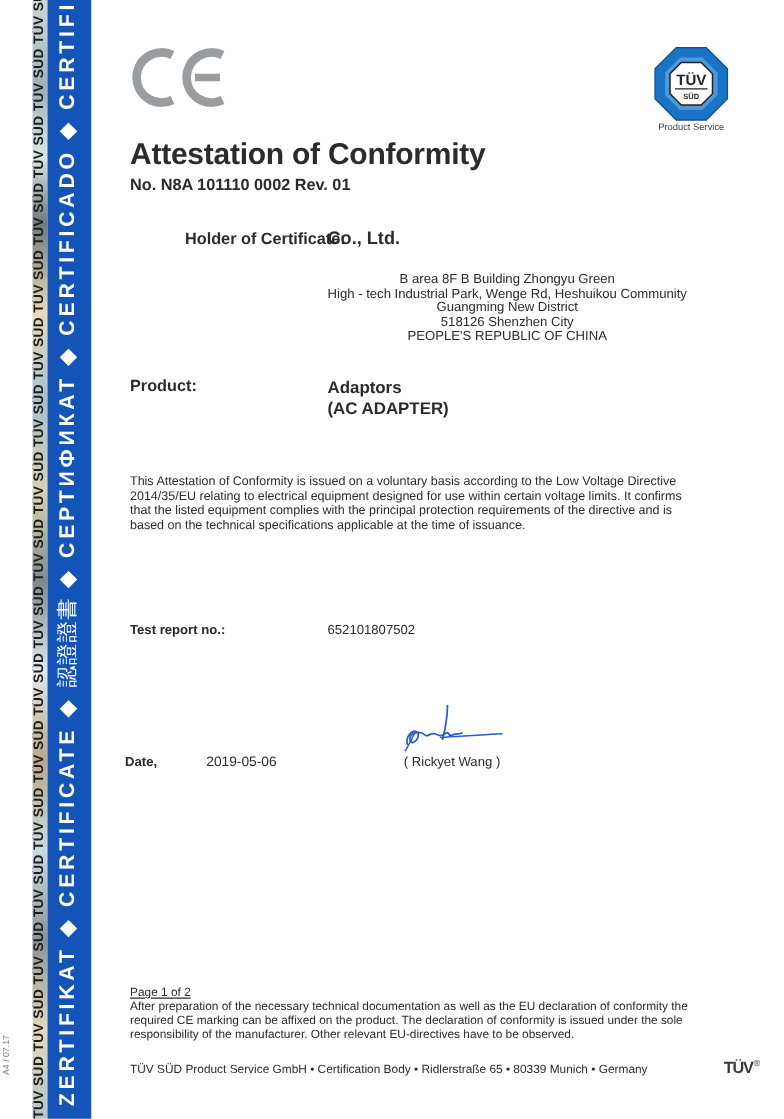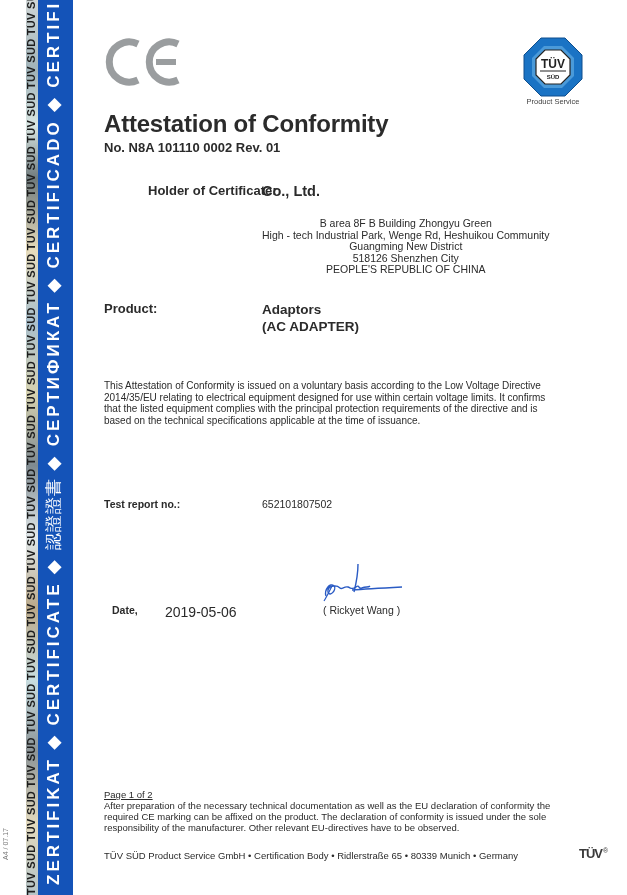--- a/index.html
+++ b/index.html
@@ -38,22 +38,22 @@
 
   .product-label { left:104px; top:301px; }
   .product-val { left:262px; top:301px; font-size:13.5px; font-weight:bold; line-height:17px; color:#2b2b2b; }
 
   .statement { left:104px; top:380px; width:450px; font-size:10px; line-height:11.5px; color:#2b2b2b; }
   .statement div { white-space:nowrap; }
 
   .report-label { left:104px; top:498px; font-size:10.5px; font-weight:bold; }
   .report-val { left:262px; top:498px; font-size:10.5px; }
 
-  .date-label { left:112px; top:604px; font-size:10.5px; font-weight:bold; }
-  .date-val { left:165px; top:604px; font-size:14px;text-align:right; }
+  .date-label { left:100px; top:604px; font-size:10.5px; font-weight:bold; }
+  .date-val { left:165px; top:604px; font-size:11px;text-align:right; }
   .signature { left:318px; top:560px; width:90px; height:42px; }
   .signer { left:323px; top:604px; font-size:10.5px; }
 
   .page { left:104px; top:789px; font-size:9.5px;text-decoration:underline; }
   .footnote { left:104px; top:801px; width:440px; font-size:9.5px; line-height:10.8px; }
   .footnote div { white-space:nowrap; }
 
   .address-footer { left:104px; top:850px; font-size:9.5px; white-space:nowrap; }
   .tuv-mark { left:579px; top:846px; font-size:13px; font-weight:bold; color:#3a3a3a; letter-spacing:-1px; }
   .tuv-mark sup { font-size:7px; font-weight:normal; letter-spacing:0; margin-left:1px; }

